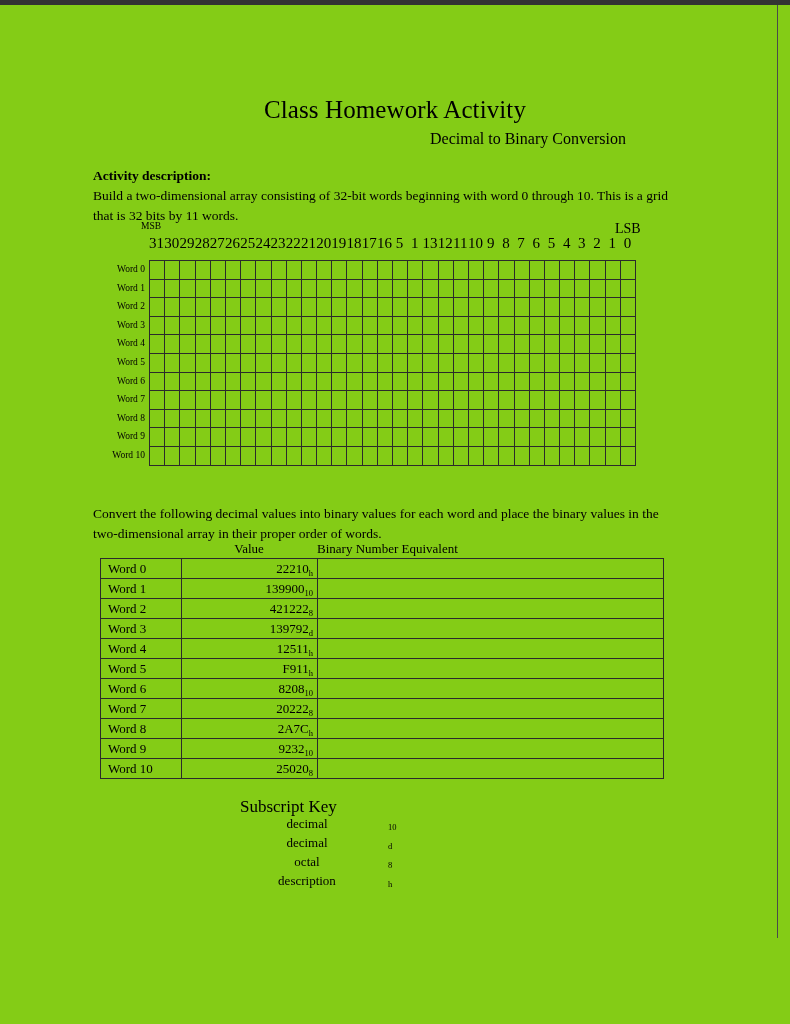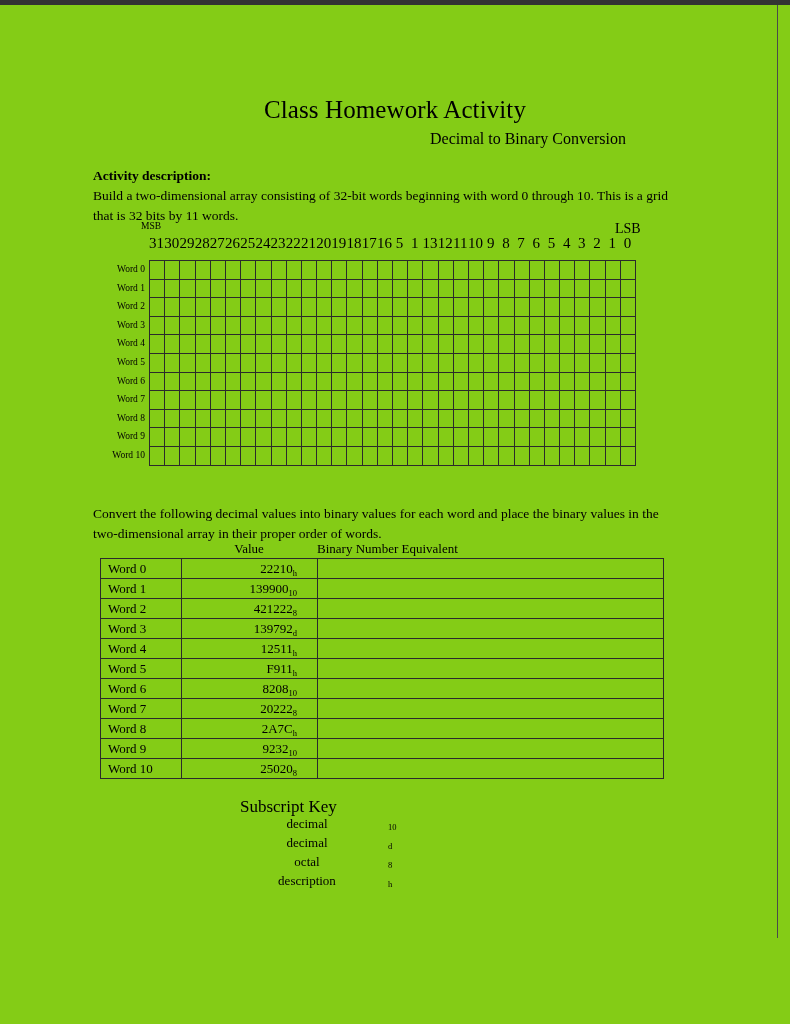--- a/index.html
+++ b/index.html
@@ -175,21 +175,21 @@
     padding: 0 7px;
     box-sizing: border-box;
   }
   .val-table td.c-word {
     width: 81px;
     text-align: left;
   }
   .val-table td.c-value {
     width: 136px;
     text-align: right;
-    padding-right: 20px;
+    padding-right: 4px;
   }
   .val-table td.c-binary {
     width: 346px;
   }
   .val-table sub {
     font-size: 8.5px;
     vertical-align: baseline;
     position: relative;
     top: 3px;
   }

